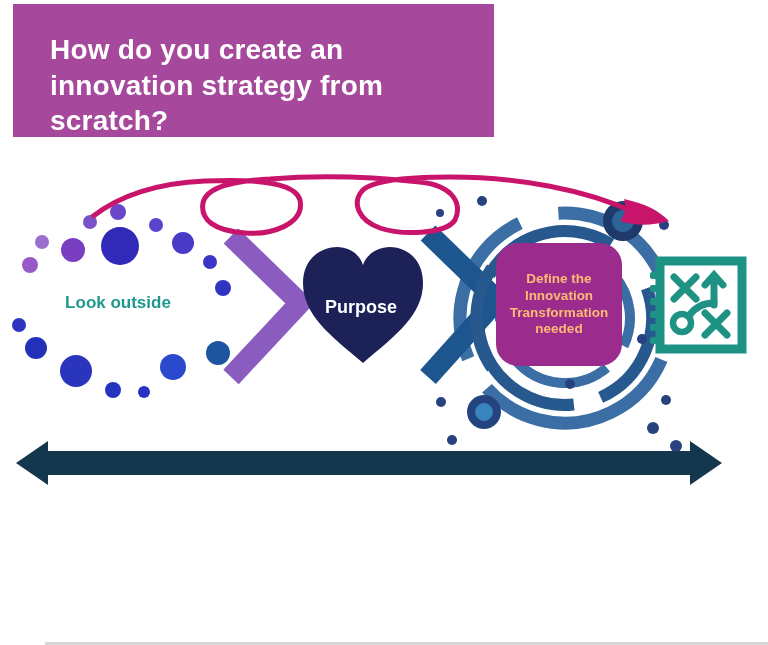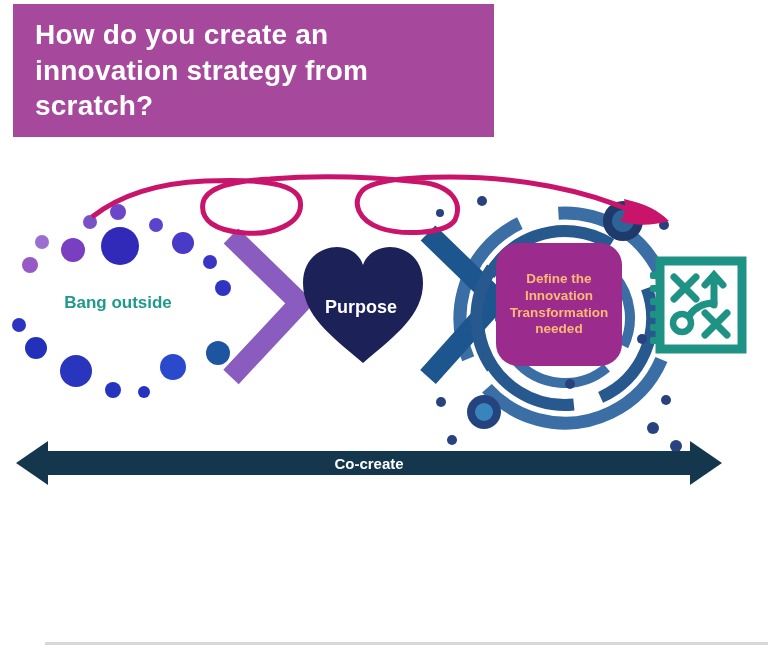--- a/index.html
+++ b/index.html
@@ -5,21 +5,21 @@
   html,body{margin:0;padding:0;background:#ffffff;}
   .canvas{
     position:relative;width:768px;height:645px;background:#ffffff;
     font-family:"Liberation Sans",sans-serif;overflow:hidden;
   }
   .header{
     position:absolute;left:13px;top:4px;width:481px;height:133px;
     background:#a6489b;
   }
   .header h1{
-    margin:0;padding:13px 0 0 22px;width:372px;
+    margin:15px;padding:13px 0 0 22px;width:372px;
     color:#ffffff;font-size:28px;font-weight:bold;line-height:1.27;
     letter-spacing:0.2px;
   }
   svg.diagram{position:absolute;left:0;top:0;z-index:1;}
   .lbl{position:absolute;z-index:2;}
   .lbl-look{
     left:58px;top:293px;width:120px;text-align:center;
     color:#1f998e;font-size:17px;font-weight:bold;
   }
   .lbl-purpose{
@@ -147,25 +147,24 @@
       <path d="M674 277 L696 299 M696 277 L674 299"></path>
       <path d="M705 313 L727 335 M727 313 L705 335"></path>
       <circle cx="682" cy="323" r="9" stroke-width="6.5"></circle>
       <path d="M689 316 C695 307 703 303 714 303"></path>
       <path d="M714 305 L714 276 M705 285 L714 275 L723 285"></path>
     </g>
 
     <polygon points="16,463 48,441 48,451 690,451 690,441 722,463 690,485 690,475 48,475 48,485" fill="#14374d"></polygon>
   </svg>
 
-  <div class="lbl lbl-look">Bang outside</div>
+  <div class="lbl lbl-look">Look outside</div>
 
   <div class="lbl lbl-purpose">Purpose</div>
 
   <div class="lbl define-box">
     <span>Define the Innovation Transformation needed</span>
   </div>
 
-  <div class="lbl lbl-cocreate">Co-create</div>
 
 
   <div class="bottom-edge"></div>
 </div>
 
 </body></html>

